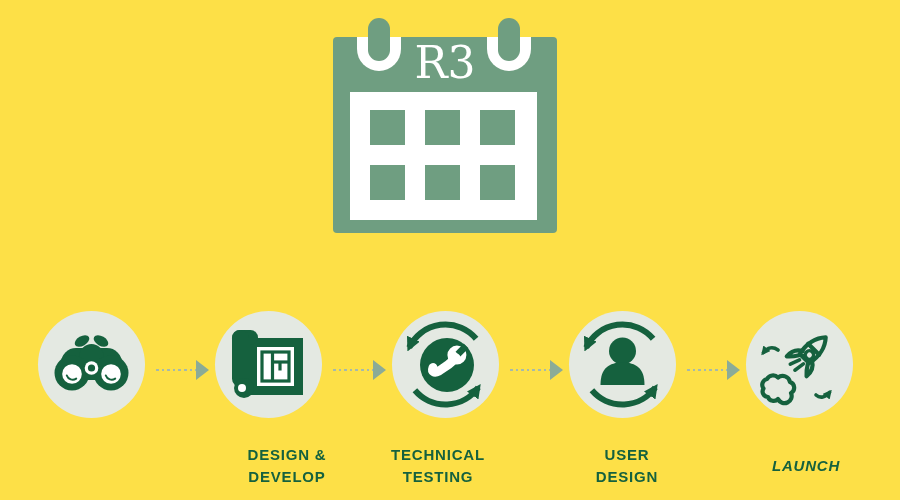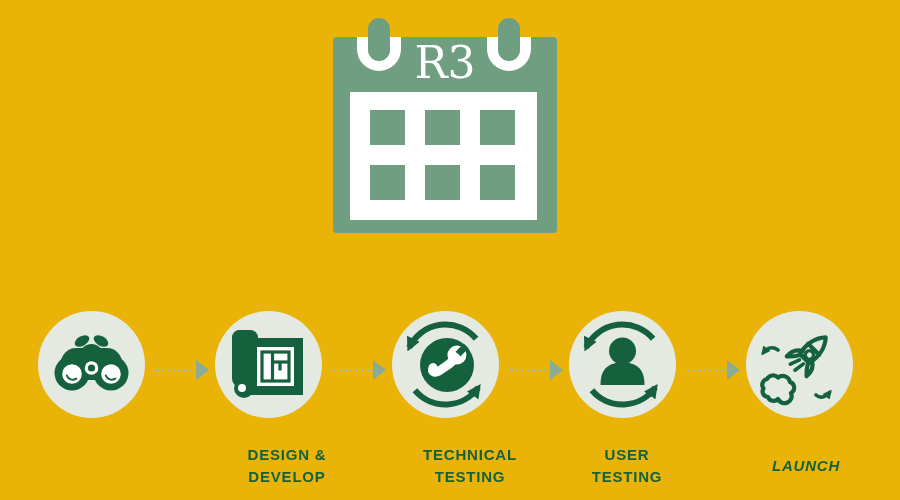--- a/index.html
+++ b/index.html
@@ -1,17 +1,17 @@
 <!DOCTYPE html>
 <html><head>
 <meta charset="utf-8">
 <style>
   html,body{margin:0;padding:0;background:#ffffff;}
   .canvas{
-    position:relative;width:900px;height:500px;background:#eab308;overflow:hidden;
+    position:relative;width:900px;height:500px;background:#fde047;overflow:hidden;
     font-family:"Liberation Sans",sans-serif;
   }
   
   .calendar{position:absolute;left:333px;top:14px;}
   .cal-text{font-family:"DejaVu Serif",serif;fill:#ffffff;font-size:44px;}
   
   .step-circle{
     position:absolute;width:107px;height:107px;border-radius:50%;
     background:#e4e9e2;top:311px;display:flex;align-items:center;justify-content:center;
   }
@@ -173,19 +173,19 @@
     <div class="dots"></div>
     <div class="tri"></div>
   </div>
   <div class="connector" style="left:687px;">
     <div class="dots"></div>
     <div class="tri"></div>
   </div>
 
   <div class="step-label" style="left:202px;">DESIGN &amp;
 DEVELOP</div>
-  <div class="step-label" style="left:385px;">TECHNICAL
+  <div class="step-label" style="left:353px;">TECHNICAL
 TESTING</div>
   <div class="step-label" style="left:542px;">USER
-TESTING</div>
+DESIGN</div>
   <div class="step-label" style="left:721px;font-style:italic;">LAUNCH</div>
 
 </div>
 
 </body></html>

